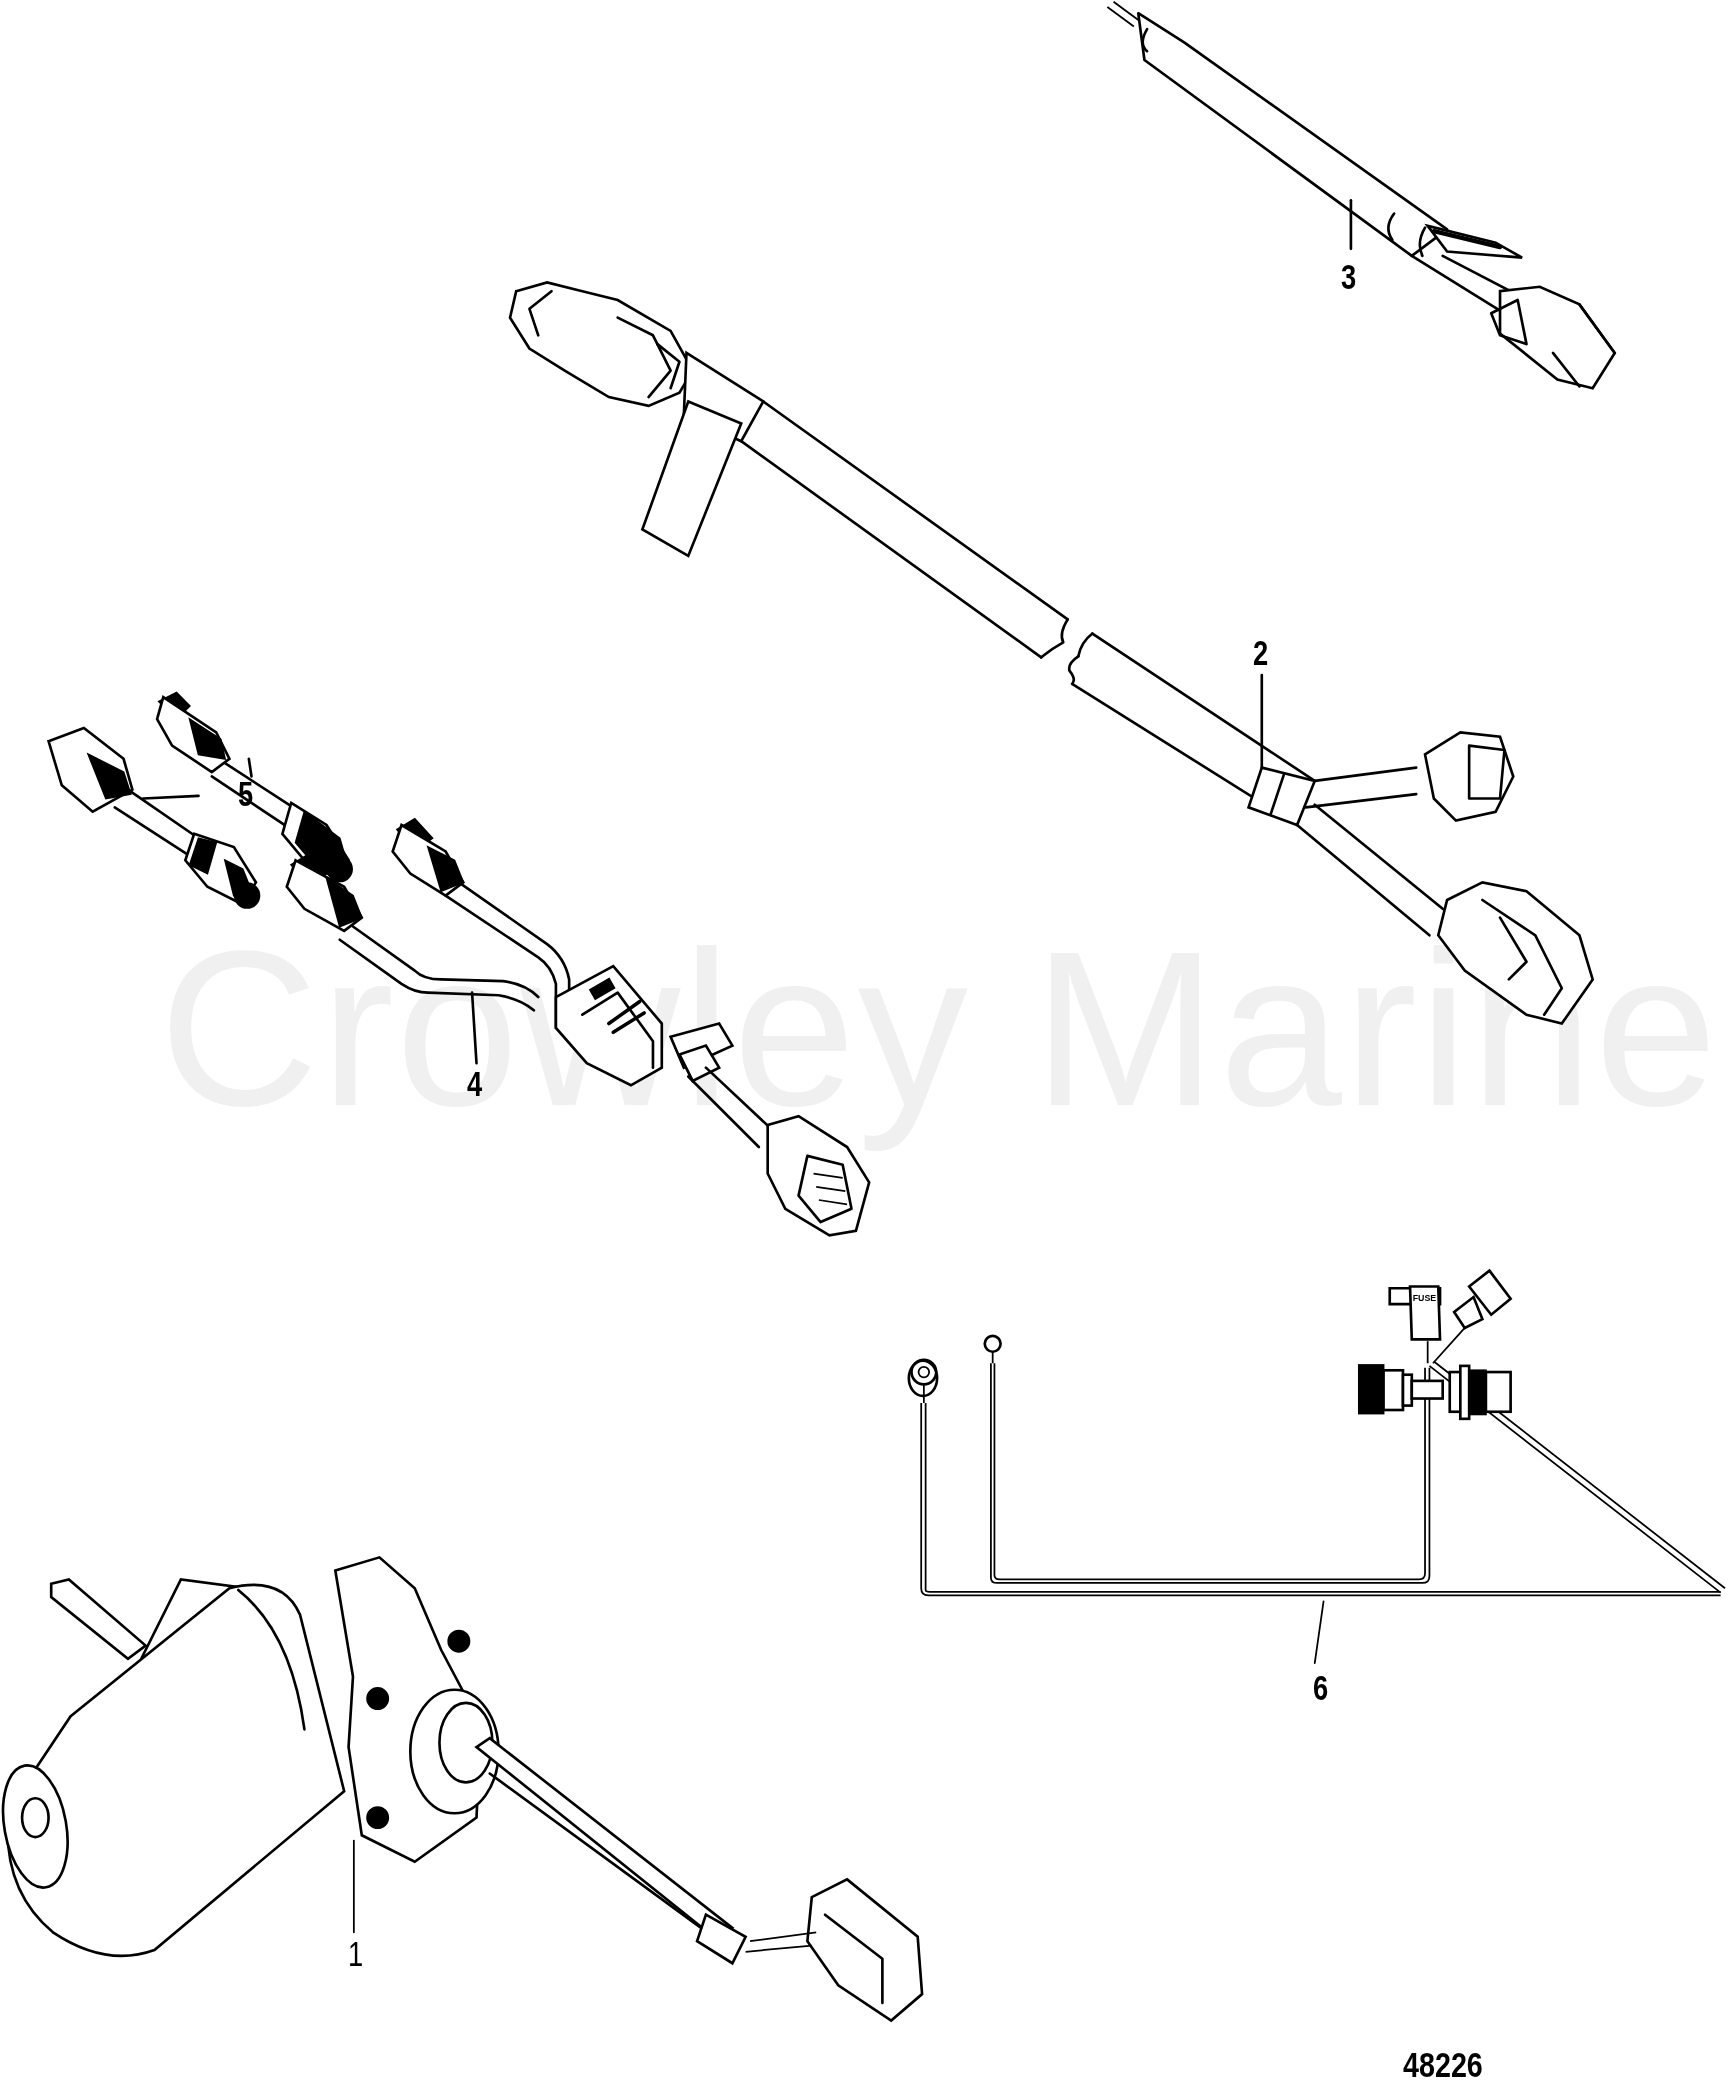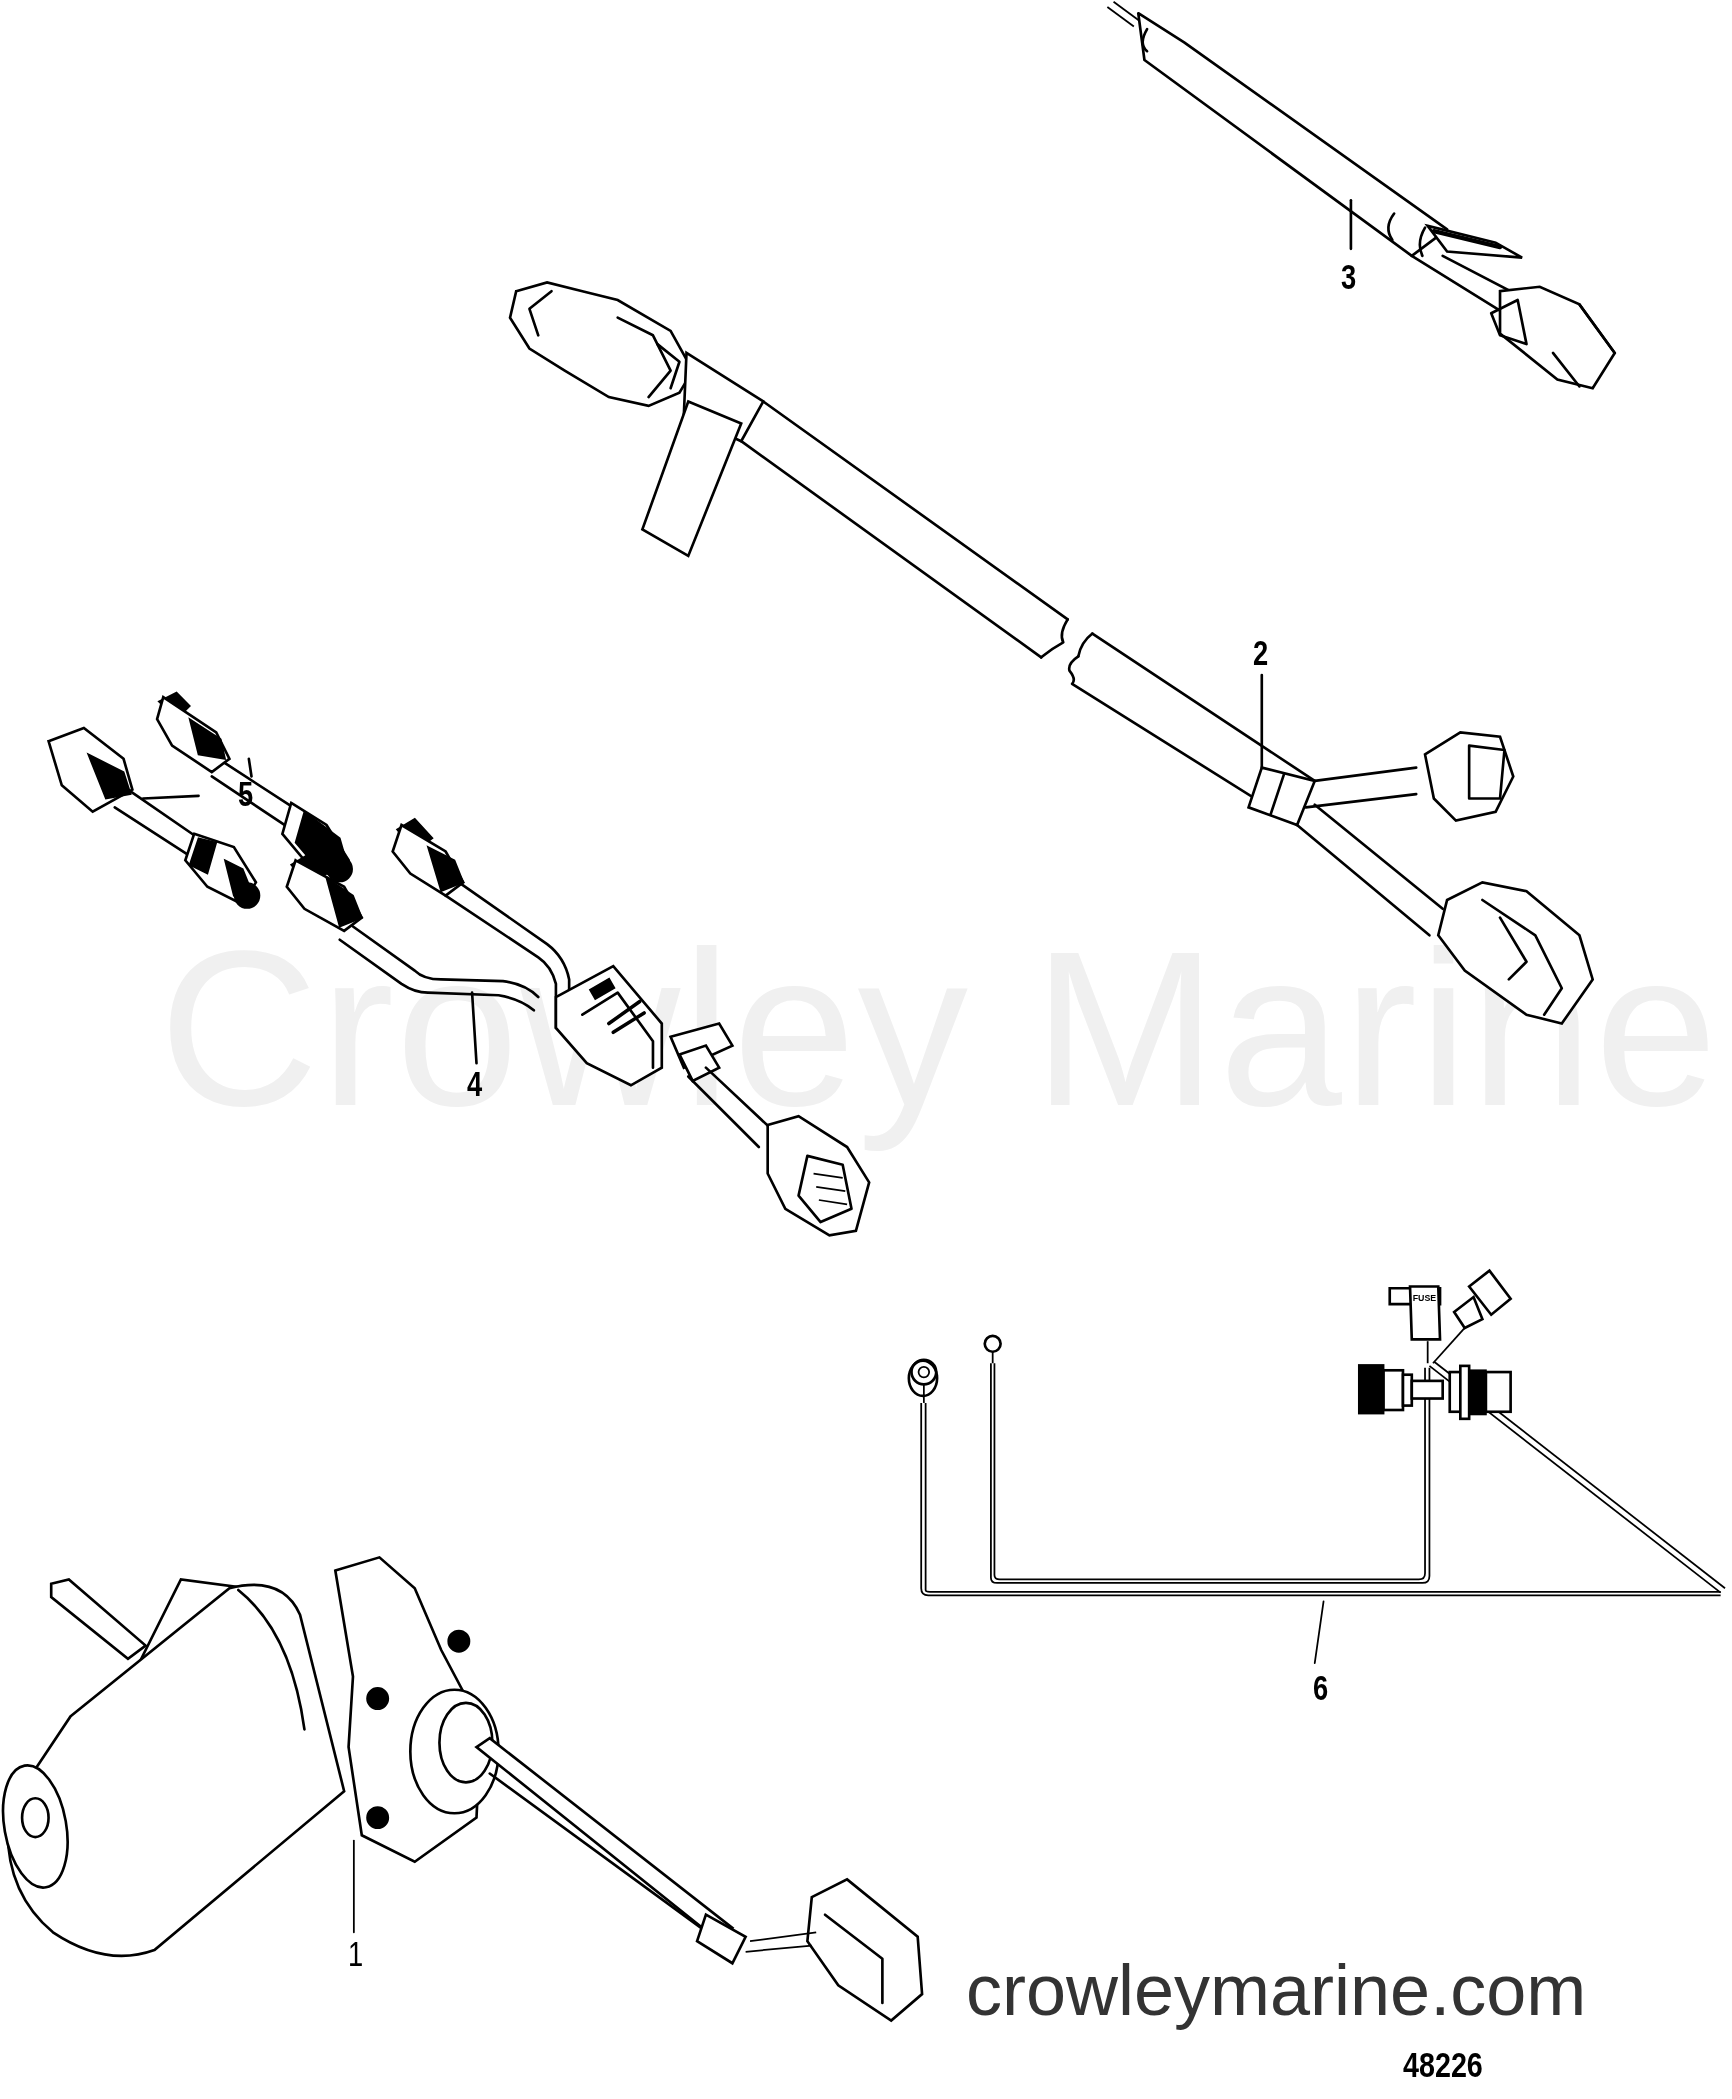--- a/index.html
+++ b/index.html
@@ -216,16 +216,15 @@
     <line class="ln" x1="401" y1="2086" x2="401" y2="2190" style="stroke-width:2"></line>
   </svg>
 
   <div class="callout" style="left:1341px; top:259px;">3</div>
   <div class="callout" style="left:1253px; top:635px;">2</div>
   <div class="callout" style="left:238px; top:776px;">5</div>
   <div class="callout" style="left:467px; top:1066px;">4</div>
   <div class="callout" style="left:1313px; top:1670px;">6</div>
   <div class="callout" style="left:348px; top:1936px; font-weight:normal;">1</div>
 
-  <div class="site-url">crowleymarine.com</div>
   <div class="fig-number">48226</div>
 </div>
 
 
 </body></html>

